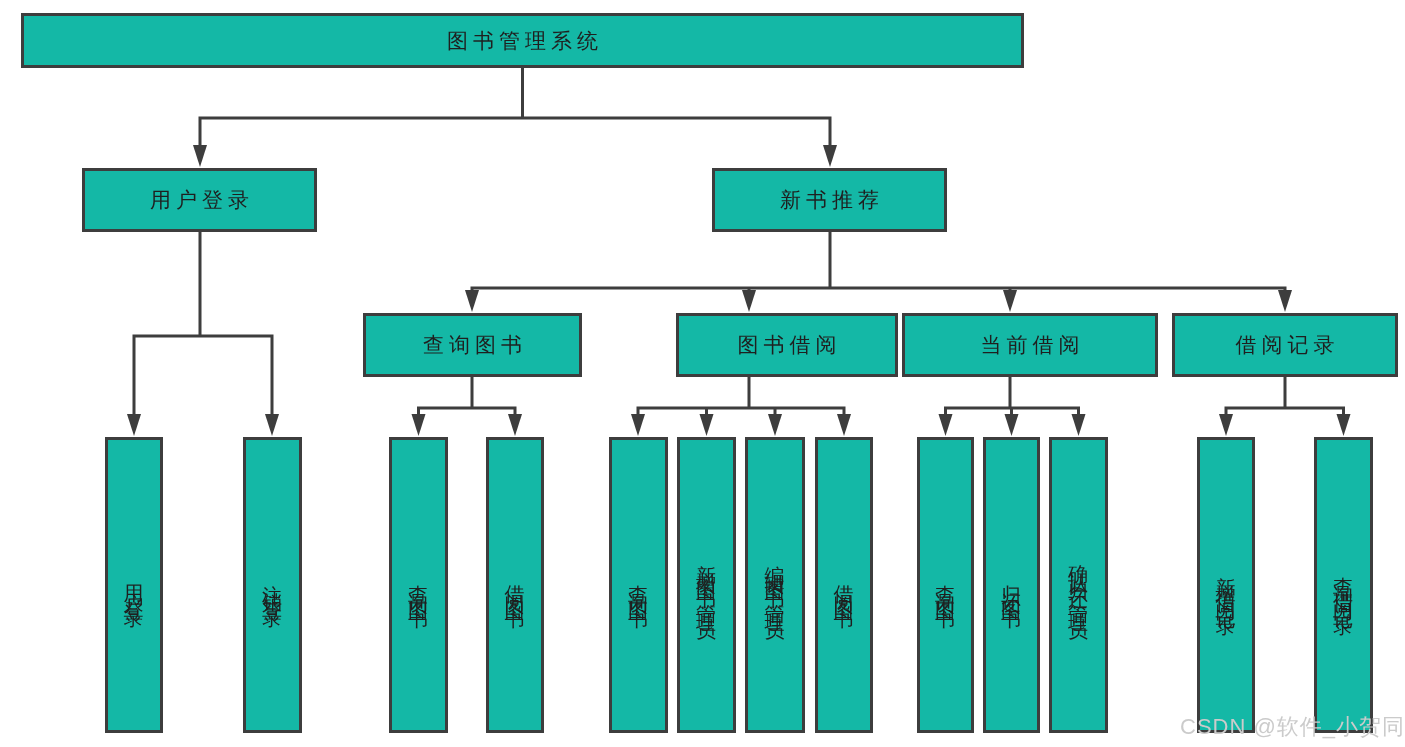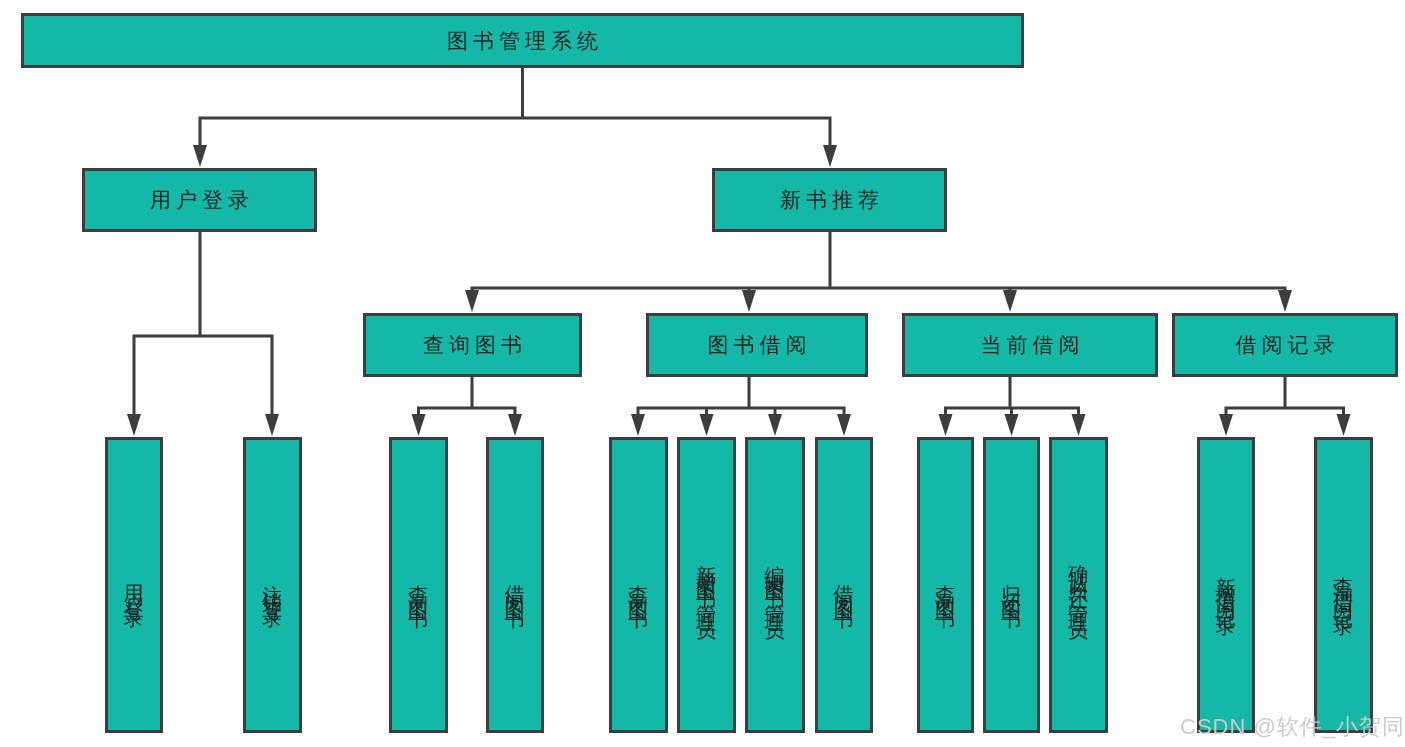--- a/index.html
+++ b/index.html
@@ -117,21 +117,21 @@
   <div class="node" style="left:82px;top:168px;width:235px;height:64px">
     <span class="hlabel">用户登录</span>
   </div>
   <div class="node" style="left:712px;top:168px;width:235px;height:64px">
     <span class="hlabel">新书推荐</span>
   </div>
 
   <div class="node" style="left:363px;top:313px;width:219px;height:64px">
     <span class="hlabel">查询图书</span>
   </div>
-  <div class="node" style="left:646px;top:313px;width:222px;height:64px">
+  <div class="node" style="left:676px;top:313px;width:222px;height:64px">
     <span class="hlabel">图书借阅</span>
   </div>
   <div class="node" style="left:902px;top:313px;width:256px;height:64px">
     <span class="hlabel">当前借阅</span>
   </div>
   <div class="node" style="left:1172px;top:313px;width:226px;height:64px">
     <span class="hlabel">借阅记录</span>
   </div>
 
   <div class="node" style="left:105px;top:437px;width:58px;height:296px">

